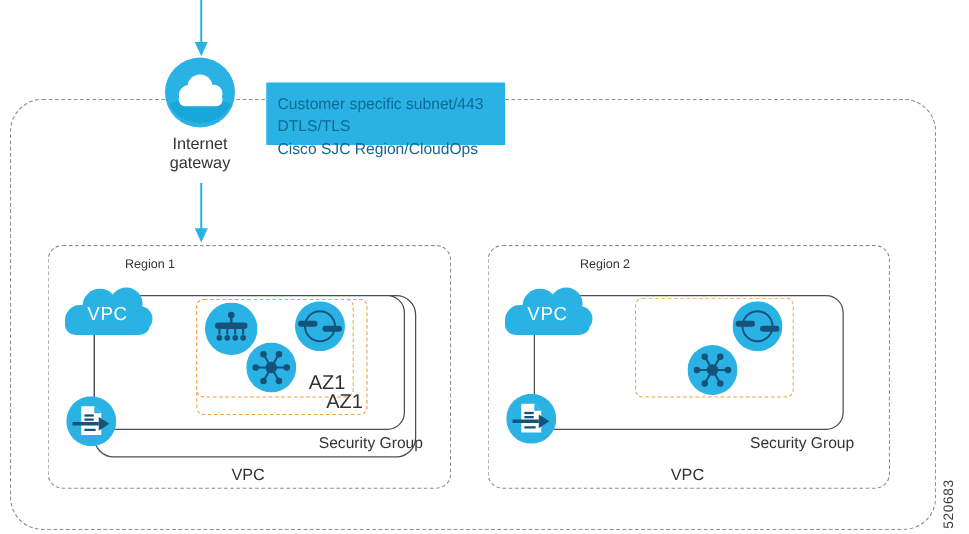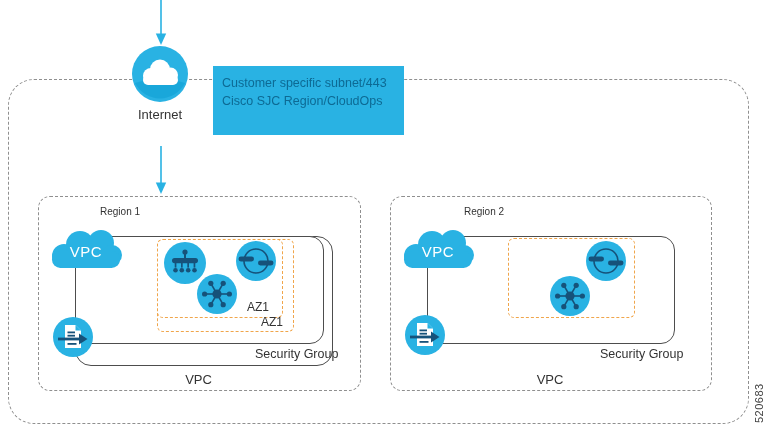--- a/index.html
+++ b/index.html
@@ -10,25 +10,25 @@
   .stage{
     position:relative;width:775px;height:427px;background:#fff;overflow:hidden;
     font-family:"Liberation Sans", sans-serif;color:var(--label);
   }
   .abs{position:absolute;}
   .dashed-box{position:absolute;border:1px dashed var(--gray);background:transparent;}
   .solid-box{position:absolute;border:1px solid var(--dark);border-radius:14px;background:#fff;}
   .az-box{position:absolute;border:1.5px dashed var(--orange);border-radius:6px;background:transparent;}
   .az-box.front{background:#fff;}
   .lbl{position:absolute;font-size:10px;line-height:15px;color:var(--label);white-space:nowrap;}
-  .lbl-sm{position:absolute;font-size:12px;line-height:12px;color:var(--label);white-space:nowrap;}
+  .lbl-sm{position:absolute;font-size:16px;line-height:12px;color:var(--label);white-space:nowrap;}
   .vpc-bottom{position:absolute;text-align:center;font-size:13px;color:var(--label);}
   .cloud-text{position:absolute;text-align:center;font-size:15px;letter-spacing:.5px;color:#ffffff;}
   .info-box{
-    position:absolute;left:213px;top:66px;width:191px;height:69px;background:var(--cyan);
+    position:absolute;left:213px;top:66px;width:191px;height:50px;background:var(--cyan);
     padding:8px 0 0 9px;box-sizing:border-box;
   }
   .info-box div{font-size:12.5px;line-height:18px;color:var(--infotext);white-space:nowrap;}
   .gw-label{position:absolute;left:110px;top:107px;width:100px;text-align:center;font-size:13px;line-height:15px;}
   .gw-label span{display:block;}
   .fignum{
     position:absolute;left:753px;top:423px;transform:rotate(-90deg);transform-origin:0 0;
     font-size:11px;letter-spacing:.5px;color:var(--fig);white-space:nowrap;
   }
   .f-cyan{fill:var(--cyan);} .f-white{fill:#fff;} .f-glyph{fill:var(--glyph);}
@@ -176,34 +176,36 @@
     <circle cx="65" cy="30" r="10" class="f-cyan"></circle>
     <rect x="5" y="26" width="68" height="17" rx="8.5" class="f-cyan"></rect>
   </svg>
   <div class="cloud-text" style="left:399px;top:243px;width:78px;">VPC</div>
 
   <div class="lbl" style="left:600px;top:347px;font-size:12.5px;">Security Group</div>
   <div class="vpc-bottom" style="left:390px;top:372px;width:320px;">VPC</div>
 
   <div class="info-box">
     <div>Customer specific subnet/443</div>
+    <div>DTLS/TLS</div>
     <div>Cisco SJC Region/CloudOps</div>
   </div>
 
   <svg class="abs" style="left:131px;top:45px" width="58" height="58" viewBox="0 0 58 58">
     <circle cx="29" cy="29" r="28" class="f-cyan"></circle>
     <path d="M4,38 A28,28 0 0 0 54,38 L29,31 Z" class="f-shade"></path>
     <circle cx="20" cy="31" r="8" class="f-white"></circle>
     <circle cx="29" cy="24.5" r="10" class="f-white"></circle>
     <circle cx="39.5" cy="30" r="7.5" class="f-white"></circle>
     <rect x="12" y="30" width="35" height="10" rx="5" class="f-white"></rect>
   </svg>
 
   <div class="gw-label">
     <span>Internet</span>
+    <span>gateway</span>
   </div>
 
   <svg class="abs" style="left:153px;top:146px" width="16" height="50" viewBox="0 0 16 50">
     <line x1="8" y1="0" x2="8" y2="38" stroke="var(--cyan)" stroke-width="1.6"></line>
     <polygon points="2.8,36.5 13.2,36.5 8,48" class="f-cyan"></polygon>
   </svg>
 
 </div>
 
 </body></html>

